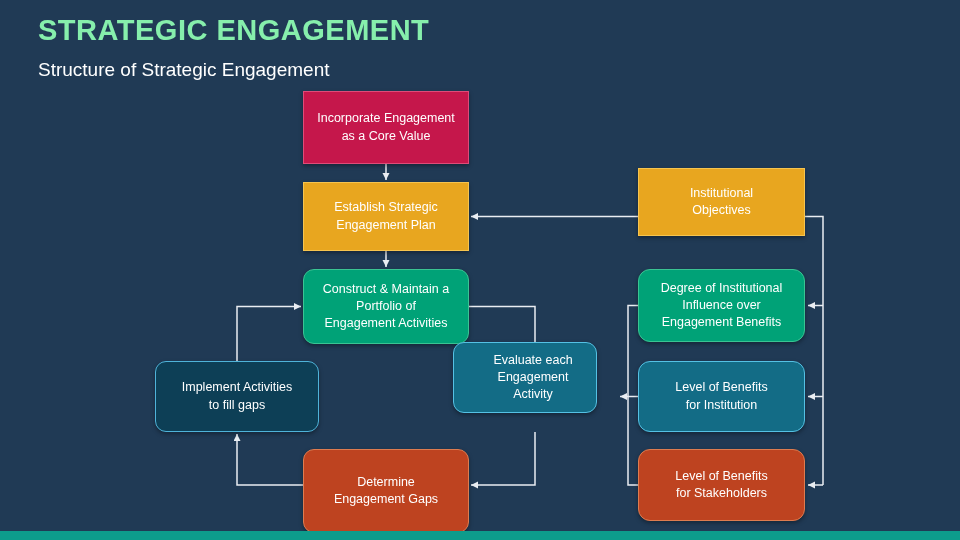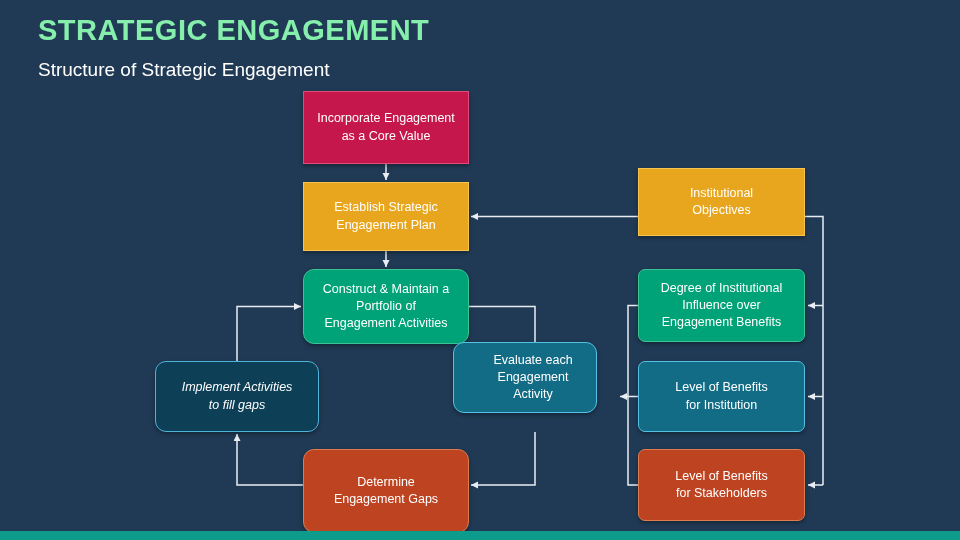--- a/index.html
+++ b/index.html
@@ -19,21 +19,21 @@
   .connectors{position:absolute;left:0;top:0;}
   .node{
     position:absolute;box-sizing:border-box;
     display:flex;align-items:center;justify-content:center;
     text-align:center;color:#ffffff;font-size:12.5px;line-height:1.38;
     border:1.5px solid transparent;padding:4px 8px;
     box-shadow:0 2px 4px rgba(0,0,0,0.35);
   }
   .node .lbl{white-space:pre-line;}
   .sq{border-radius:0;align-items:center;}
-  .sq2{border-radius:7px;}
+  .sq2{border-radius:12px;}
   .rd{border-radius:11px;}
   .n0{left:303px;top:91px;width:166px;height:73px;}
   .n1{left:303px;top:182px;width:166px;height:69px;}
   .n2{left:638px;top:168px;width:167px;height:68px;}
   .n3{left:303px;top:269px;width:166px;height:75px;}
   .n4{left:638px;top:269px;width:167px;height:73px;}
   .n5{left:155px;top:361px;width:164px;height:71px;}
   .n6{left:453px;top:342px;width:144px;height:71px;padding-left:24px;}
   .n7{left:638px;top:361px;width:167px;height:71px;}
   .n8{left:303px;top:449px;width:166px;height:84px;}
@@ -95,21 +95,21 @@
   <div class="node rd n3" style="background: rgb(0, 162, 119); border-color: rgb(58, 196, 147);">
     <span class="lbl">Construct &amp; Maintain a
 Portfolio of
 Engagement Activities</span>
   </div>
   <div class="node sq2 n4" style="background: rgb(0, 162, 119); border-color: rgb(58, 196, 147);">
     <span class="lbl">Degree of Institutional
 Influence over
 Engagement Benefits</span>
   </div>
-  <div class="node rd n5" style="background: rgb(13, 63, 86); border-color: rgb(79, 179, 217); font-style: italic;">
+  <div class="node rd n5" style="background: rgb(13, 63, 86); border-color: rgb(79, 179, 217);">
     <span class="lbl">Implement Activities
 to fill gaps</span>
   </div>
   <div class="node rd n6" style="background: rgb(19, 108, 134); border-color: rgb(85, 193, 228);">
     <span class="lbl">Evaluate each
 Engagement Activity</span>
   </div>
   <div class="node sq2 n7" style="background: rgb(19, 108, 134); border-color: rgb(85, 193, 228);">
     <span class="lbl">Level of Benefits
 for Institution</span>

